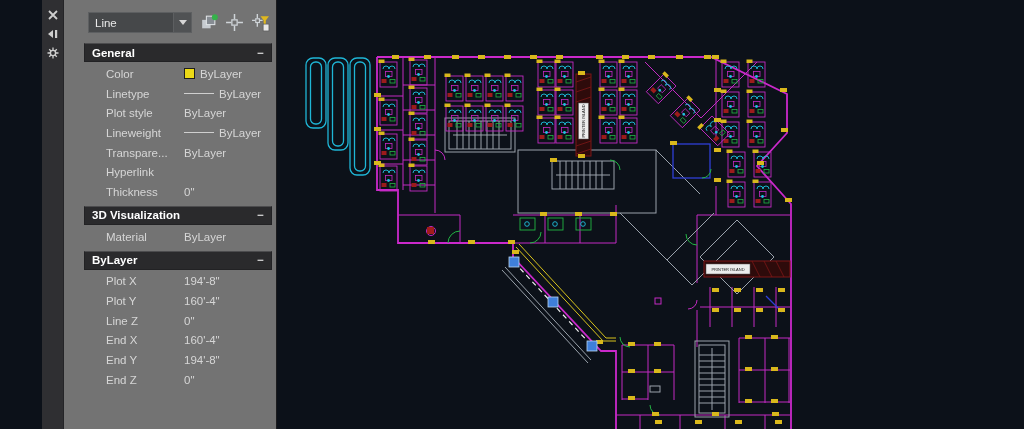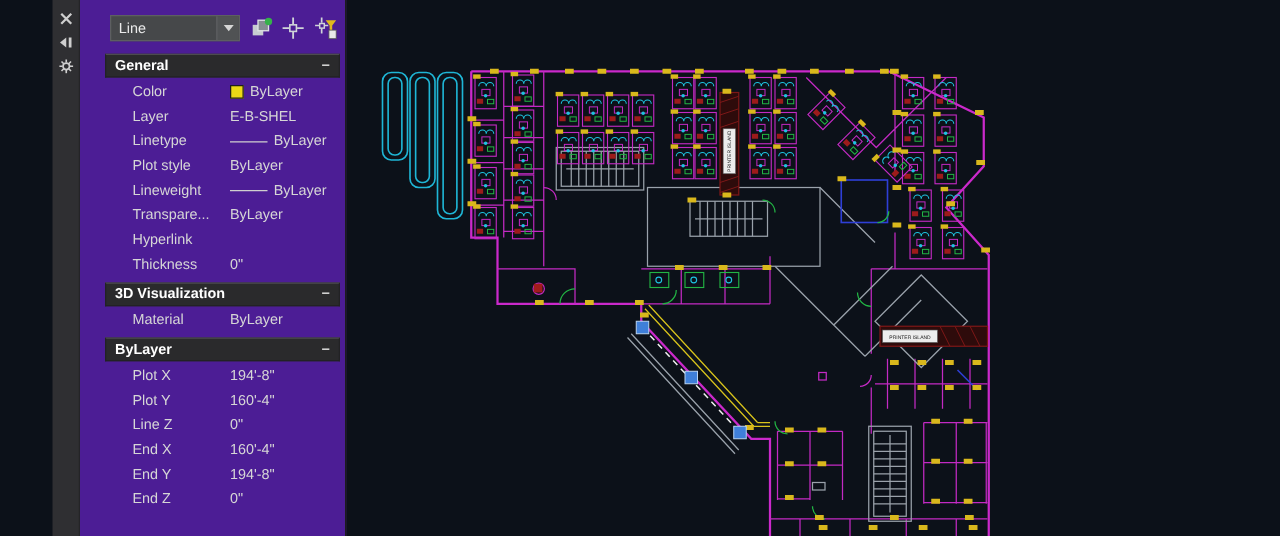--- a/index.html
+++ b/index.html
@@ -7,21 +7,21 @@
     background:#0c1119;font-family:"Liberation Sans",sans-serif;}
   
   #plan{position:absolute;left:0;top:0;z-index:1;}
   
   #strip{position:absolute;left:42px;top:0;width:22px;height:429px;background:#2f2f32;
     z-index:6;border-right:1px solid #242427;display:flex;flex-direction:column;align-items:center;padding-top:9px;box-sizing:border-box;}
   #strip .sicon{width:12px;height:12px;margin-bottom:7px;cursor:pointer;}
   #palette-title{position:absolute;left:44px;top:478px;transform:rotate(-90deg);
     transform-origin:0 0;color:#c9c9c9;font-size:11px;letter-spacing:1.5px;white-space:nowrap;}
   
-  #panel{position:absolute;left:64px;top:0;width:213px;height:429px;background:#4c1d95;
+  #panel{position:absolute;left:64px;top:0;width:213px;height:429px;background:#737373;
     z-index:5;border-right:1px solid #1c1c1e;box-sizing:border-box;color:#dcdcdc;font-size:11.5px;}
   #ptoolbar{display:flex;align-items:center;padding:12px 6px 6px 24px;}
   #combo{width:118px;height:21px;background:#46484a;border:1px solid #5d5f61;display:flex;
     align-items:center;box-sizing:border-box;cursor:pointer;}
   #combo .cval{flex:1;padding-left:6px;color:#eaeaea;}
   #combo .carrow{width:17px;height:100%;border-left:1px solid #5d5f61;background:#505254;
     display:flex;align-items:center;justify-content:center;}
   #combo .tri{width:0;height:0;border-left:4px solid transparent;border-right:4px solid transparent;
     border-top:5px solid #d6d6d6;}
   .tbtn{width:21px;height:20px;margin-left:7px;cursor:pointer;display:flex;align-items:center;justify-content:center;}
@@ -326,26 +326,20 @@
       <span class="collapse">−</span>
     </div>
     <div class="prow">
       <span class="plabel">Color</span>
       <span class="pval">
           <span class="swatch"></span>
           <span>ByLayer</span>
         </span>
     </div>
     <div class="prow">
-      <span class="plabel">Layer</span>
-      <span class="pval">
-          <span>E-B-SHEL</span>
-        </span>
-    </div>
-    <div class="prow">
       <span class="plabel">Linetype</span>
       <span class="pval">
           <span class="lineglyph"></span>
           <span>ByLayer</span>
         </span>
     </div>
     <div class="prow">
       <span class="plabel">Plot style</span>
       <span class="pval">
           <span>ByLayer</span>

